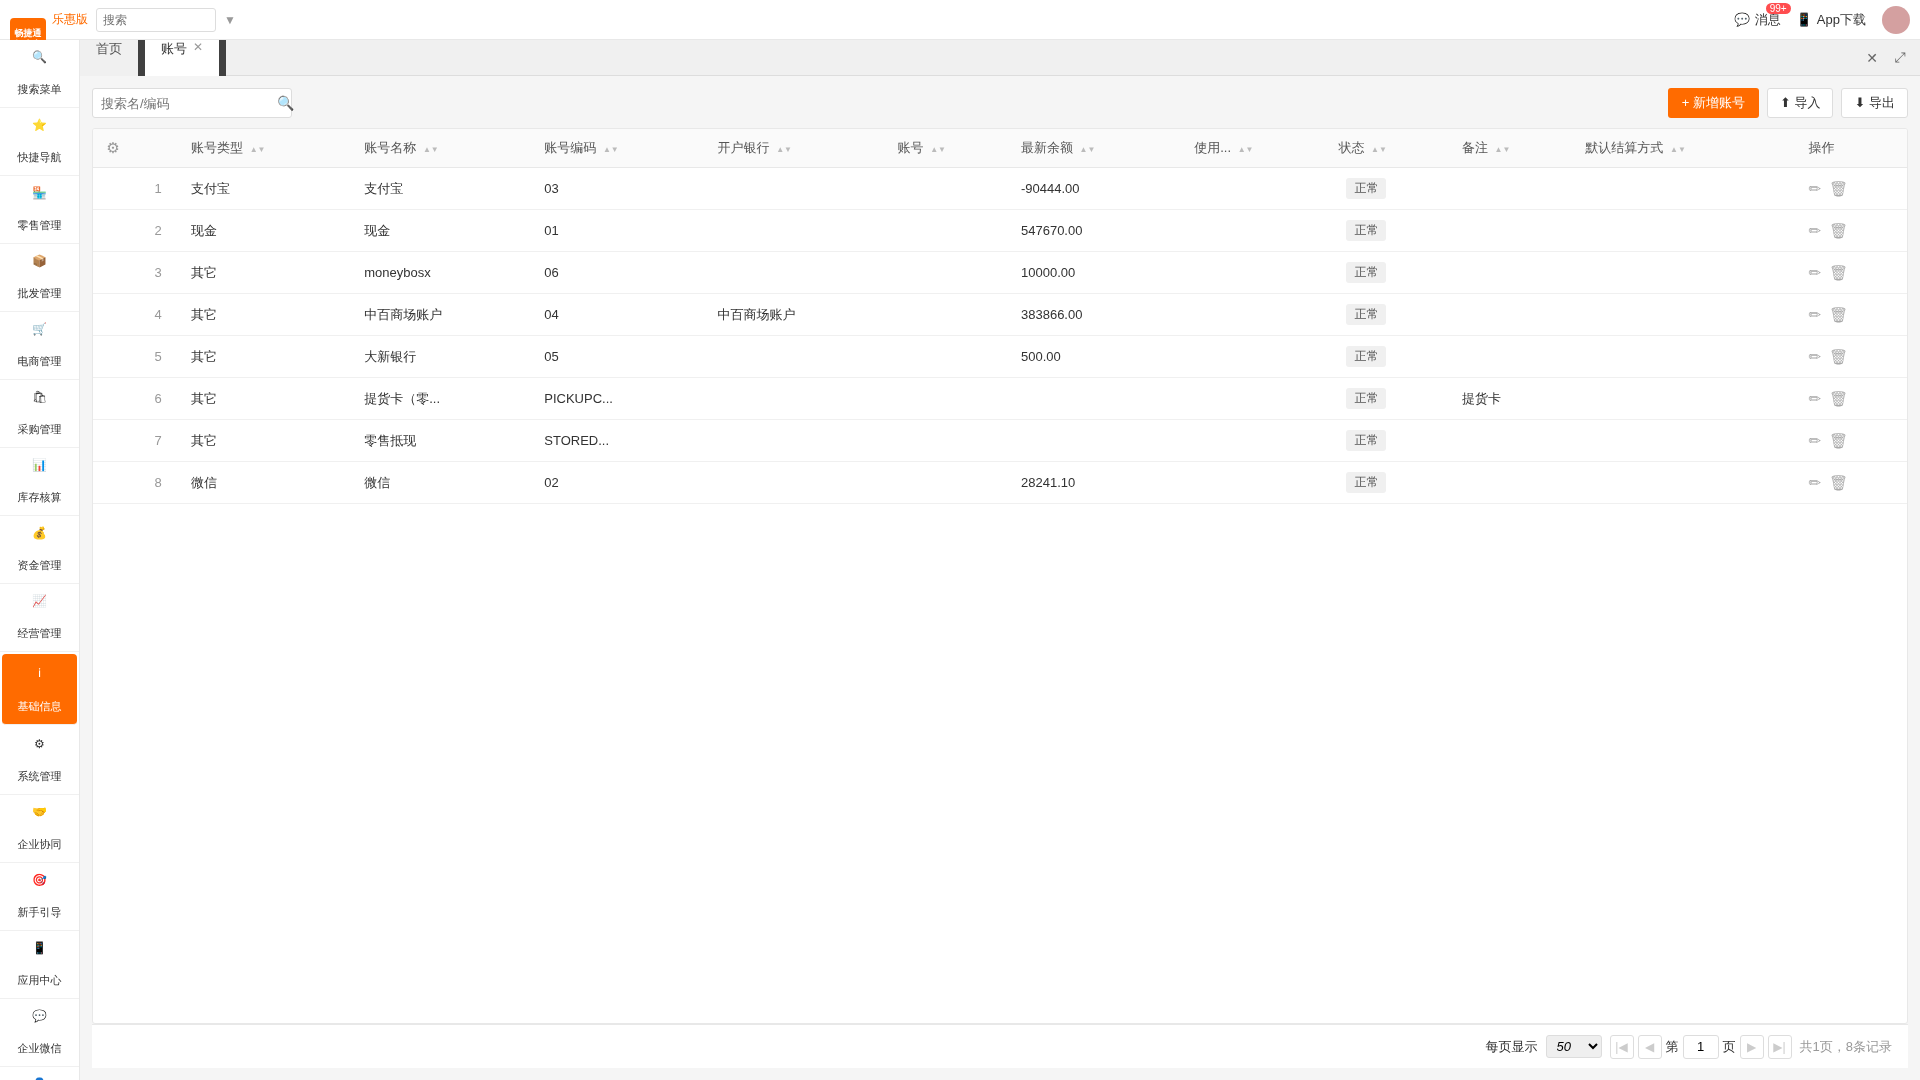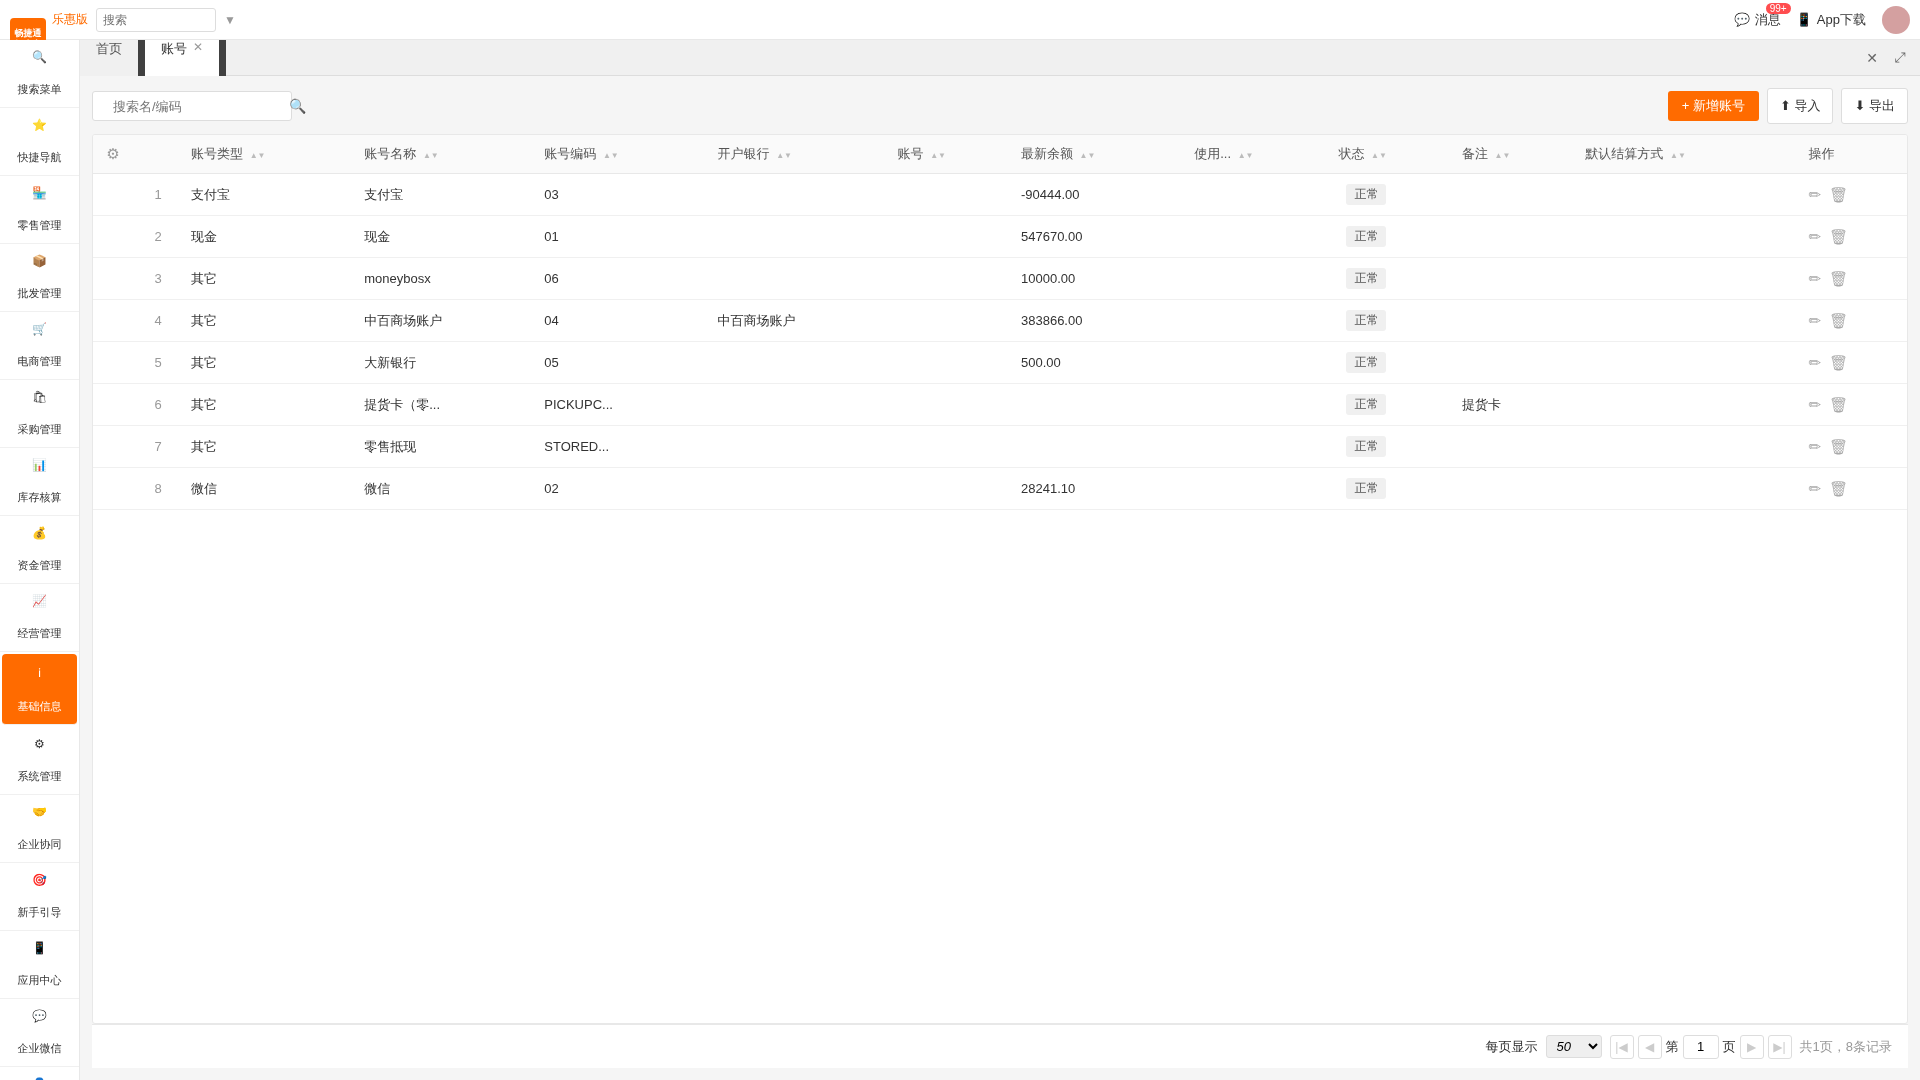--- a/index.html
+++ b/index.html
@@ -80,26 +80,26 @@
     .tab-close { color: #999; font-size: 12px; cursor: pointer; }
     .tab-bar-actions { margin-left: auto; display: flex; align-items: center; gap: 4px; padding-right: 8px; }
     .tab-action-btn { width: 24px; height: 24px; display: flex; align-items: center; justify-content: center; cursor: pointer; color: #666; font-size: 14px; }
 
     
     .page-content { flex: 1; display: flex; flex-direction: column; overflow: hidden; padding: 12px; background: #f5f5f5; }
 
     
     .toolbar { display: flex; align-items: center; justify-content: space-between; margin-bottom: 10px; }
     .toolbar-left { display: flex; align-items: center; gap: 8px; }
-    .search-input-wrap { display: flex; align-items: center; border: 1px solid #ddd; border-radius: 3px; background: #fff; padding: 0 20px; height: 30px; width: 200px; }
+    .search-input-wrap { display: flex; align-items: center; border: 1px solid #ddd; border-radius: 3px; background: #fff; padding: 0 8px; height: 30px; width: 200px; }
     .search-input { border: none; outline: none; font-size: 13px; flex: 1; }
     .search-icon { color: #999; font-size: 14px; cursor: pointer; }
     .toolbar-right { display: flex; align-items: center; gap: 8px; }
     .btn-add { background: #ff6b00; color: #fff; border: none; border-radius: 3px; padding: 0 14px; height: 30px; font-size: 13px; cursor: pointer; display: flex; align-items: center; gap: 4px; }
-    .btn-import, .btn-export { background: #fff; color: #333; border: 1px solid #ddd; border-radius: 3px; padding: 0 12px; height: 36px; font-size: 13px; cursor: pointer; display: flex; align-items: center; gap: 4px; }
+    .btn-import, .btn-export { background: #fff; color: #333; border: 1px solid #ddd; border-radius: 3px; padding: 0 12px; height: 30px; font-size: 13px; cursor: pointer; display: flex; align-items: center; gap: 4px; }
 
     
     .table-container { flex: 1; background: #fff; border: 1px solid #e8e8e8; border-radius: 3px; overflow: auto; }
     table { width: 100%; border-collapse: collapse; font-size: 13px; }
     thead { background: #fafafa; position: sticky; top: 0; z-index: 10; }
     th {
       padding: 10px 8px;
       text-align: left;
       font-weight: normal;
       color: #555;

